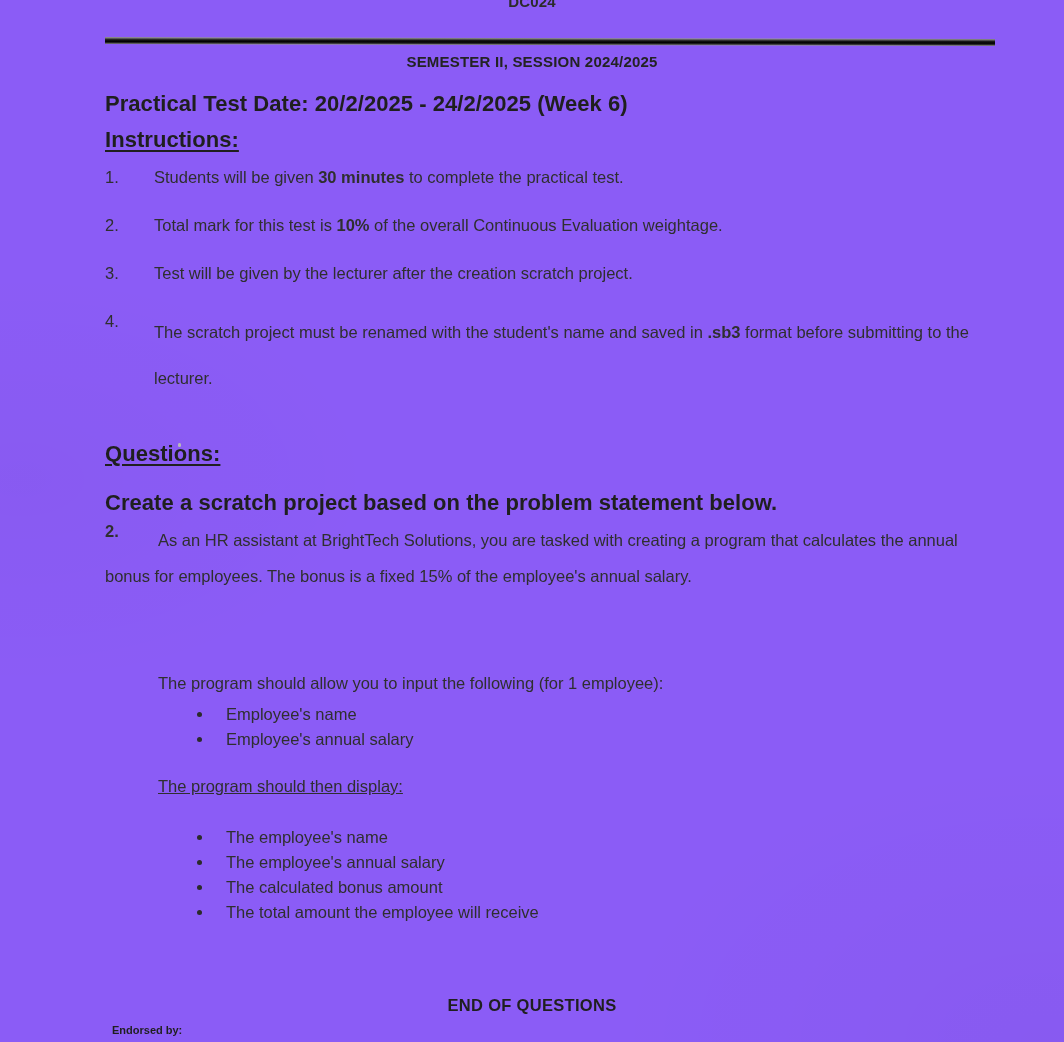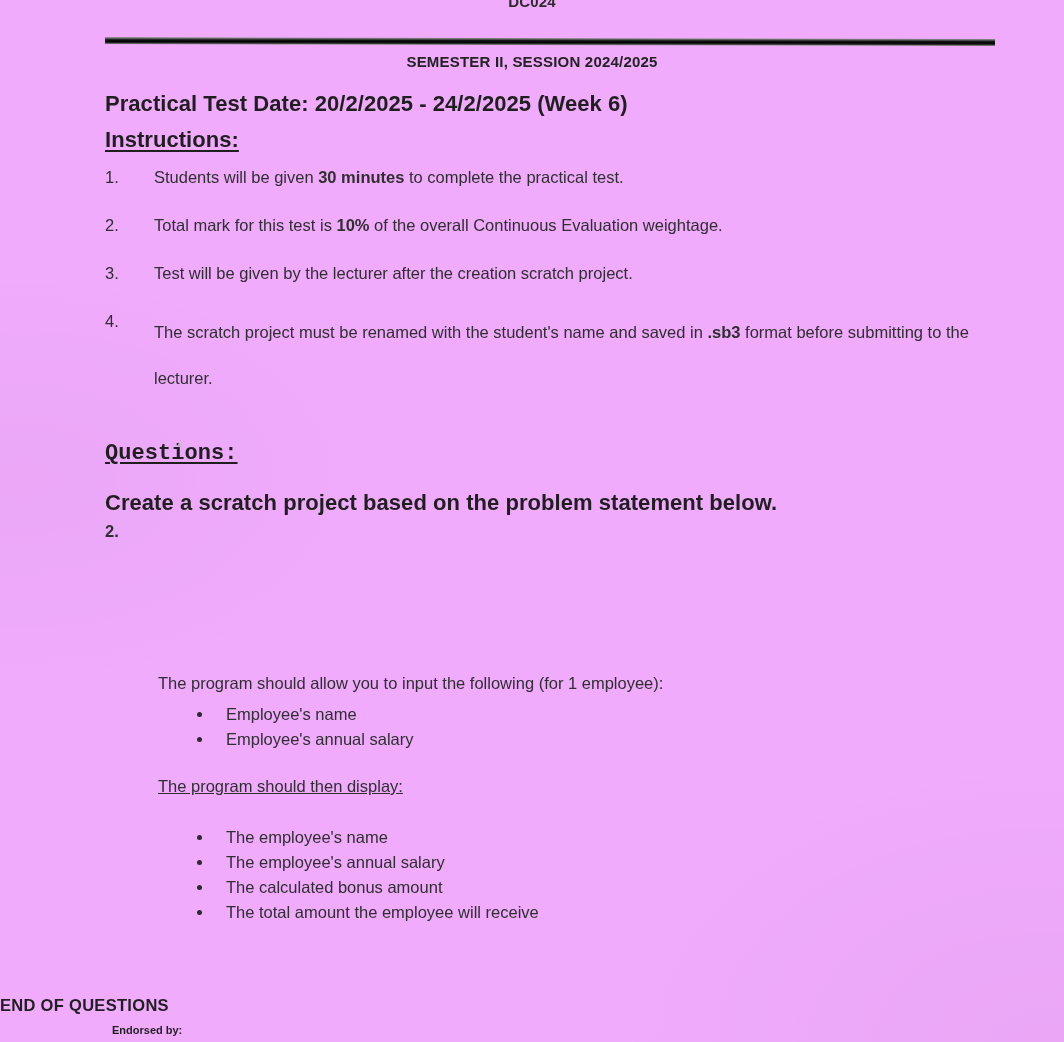--- a/index.html
+++ b/index.html
@@ -16,21 +16,21 @@
     color: #2b2b2b;
     position: relative;
     overflow: hidden;
     -webkit-font-smoothing: antialiased;
   }
 
   
   .page {
     position: absolute;
     inset: 0;
-    background: #f0abfc;
+    background: #8b5cf6;
   }
 
   
   .scan-tint {
     position: absolute;
     inset: 0;
     pointer-events: none;
     background:
       radial-gradient(ellipse 60% 40% at 98% 100%, rgba(0,0,0,0.025), rgba(0,0,0,0) 70%),
       radial-gradient(ellipse 50% 30% at 2% 46%, rgba(0,0,0,0.018), rgba(0,0,0,0) 70%);
@@ -174,21 +174,21 @@
     height: 5px;
     border-radius: 50%;
     background: #2b2b2b;
   }
 
   
   .end-line {
     position: absolute;
     left: 0;
     width: 1064px;
-    text-align: left;
+    text-align: center;
     font-size: 16.5px;
     font-weight: bold;
     color: #1f1f1f;
     letter-spacing: 0.3px;
   }
   .endorsed-line {
     position: absolute;
     left: 112px;
     font-size: 11px;
     font-weight: bold;
@@ -244,28 +244,29 @@
     <span class="content">Test will be given by the lecturer after the creation scratch project.</span>
   </div>
 
   <div class="num-row" style="top:309px;">
     <span class="marker">4.</span>
     <span class="content wrap2">
       <span>The scratch project must be renamed with the student's name and saved in </span><span class="bold">.sb3</span><span> format before submitting to the lecturer.</span>
     </span>
   </div>
 
-  <div class="blk head-line underline" style="top:409px; left:105px;font-family:Liberation Mono, monospace;">Questions:</div>
+  <div class="blk head-line underline" style="top:409px; left:105px;">Questions:</div>
 
   <div class="speck"></div>
 
   <div class="blk head-line" style="top:458px; left:105px;">Create a scratch project based on the problem statement below.</div>
 
   <div class="q-row" style="top:522px;">
     <span class="q-marker">2.</span>
+    <span class="q-body">As an HR assistant at BrightTech Solutions, you are tasked with creating a program that calculates the annual bonus for employees. The bonus is a fixed 15% of the employee's annual salary.</span>
   </div>
 
   <div class="lead-line" style="top:674px;">The program should allow you to input the following (for 1 employee):</div>
 
   <ul class="bul-list" style="top:702px;">
     <li>Employee's name</li>
     <li>Employee's annual salary</li>
   </ul>
 
   <div class="lead-line" style="top:777px;text-decoration:underline;">The program should then display:</div>

